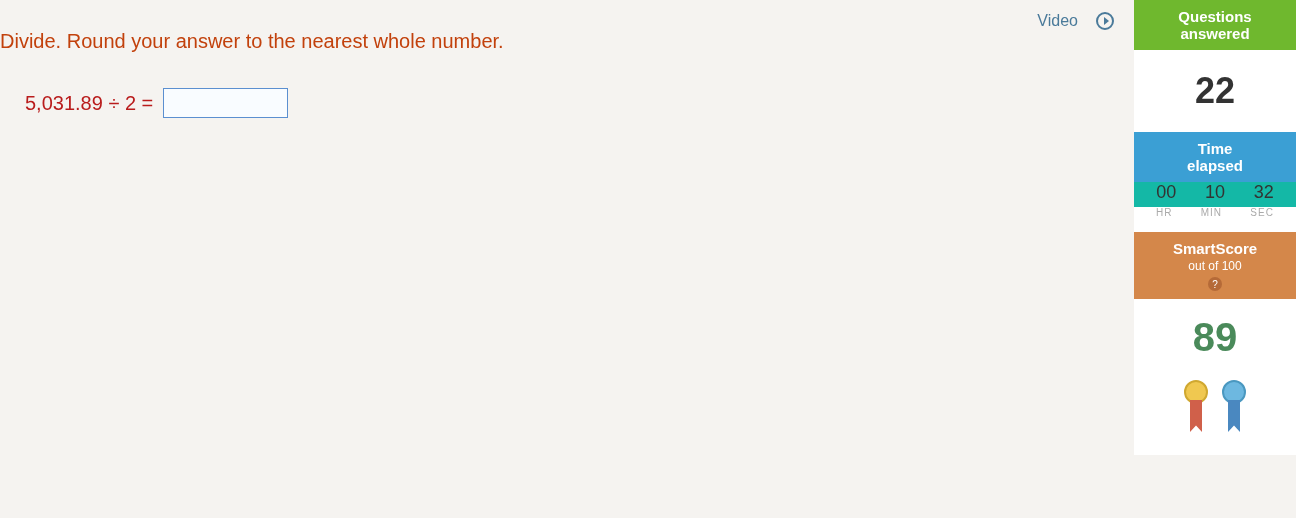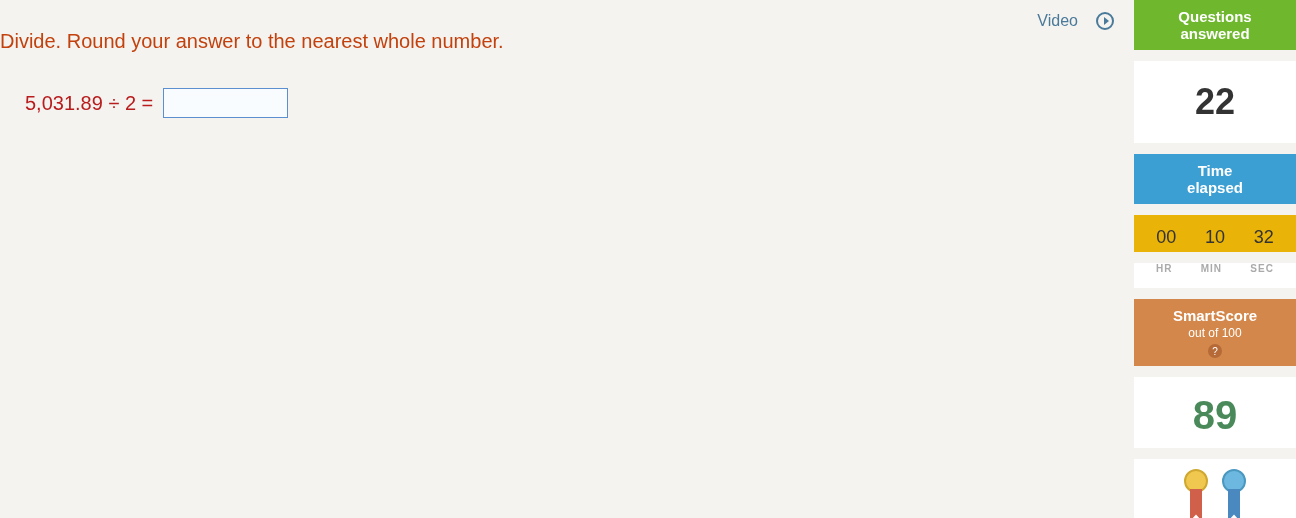--- a/index.html
+++ b/index.html
@@ -51,21 +51,20 @@
       color: #fff;
       font-size: 18px;
       cursor: pointer;
     }
     .right-panel {
       width: 162px;
       display: flex;
       flex-direction: column;
       align-items: stretch;
       text-align: center;
-      gap: 11px;
     }
     .video-link {
       position: absolute;
       top: 12px;
       right: 182px;
       color: #4a7a9a;
       font-size: 16px;
       display: flex;
       align-items: center;
       gap: 18px;
@@ -97,35 +96,34 @@
     .blue-box { background: #3b9fd4; }
     .orange-box { background: #d4874a; }
     .count-area {
       background: #fff;
       padding: 20px 0;
       font-size: 36px;
       font-weight: bold;
       color: #333;
     }
     .timer-row {
-      background: #eab308;
+      background: #14b8a6;
       display: flex;
       justify-content: space-around;
-      padding: 12px 8px 4px 8px;
+      padding: 0 8px 4px 8px;
     }
     .timer-val { font-size: 18px; color: #333; }
     .timer-lbl-row {
       background: #fff;
       display: flex;
       justify-content: space-around;
       padding: 0 8px 14px 8px;
       font-size: 10px;
       color: #aaa;
       letter-spacing: 1px;
-      font-weight: bold;
     }
     .smartscore-sub {
       font-size: 12px;
       font-weight: normal;
       margin-top: 2px;
       display: flex;
       justify-content: center;
       align-items: center;
       gap: 4px;
       flex-direction: column;

